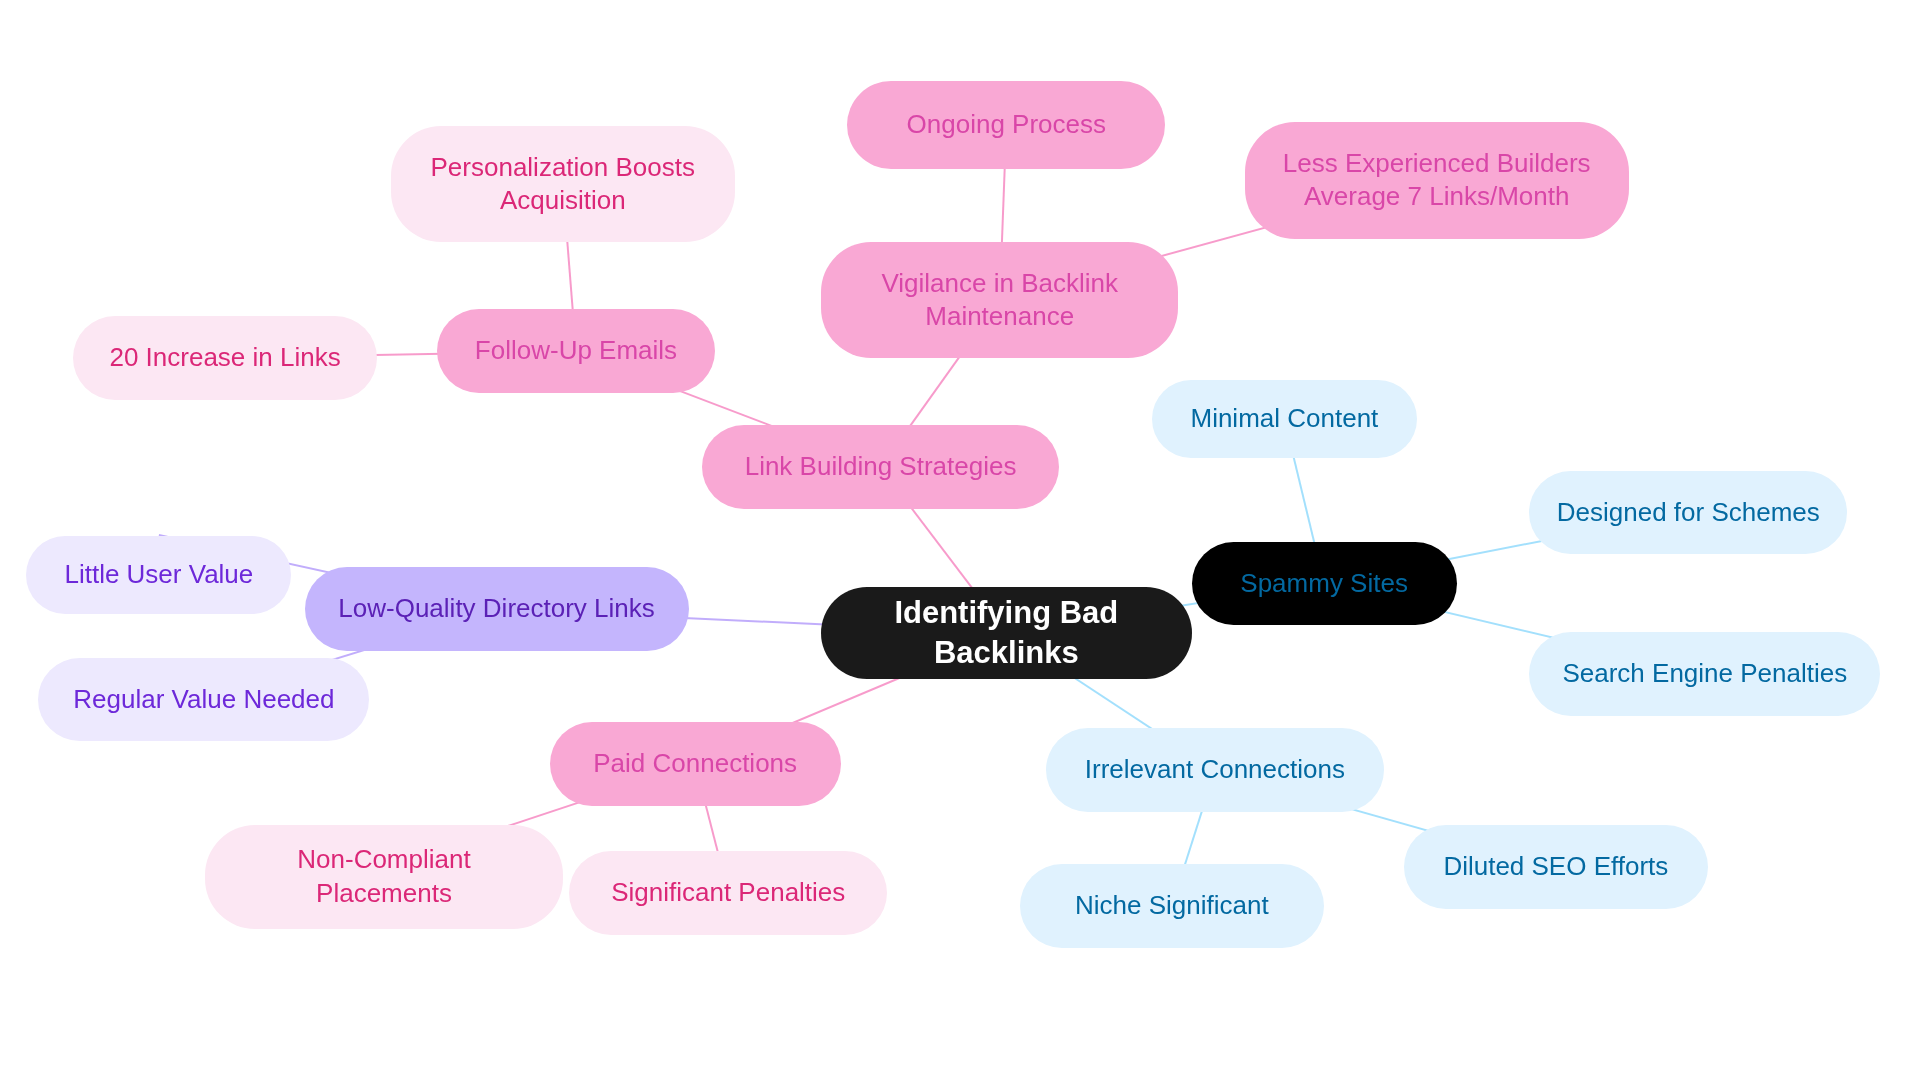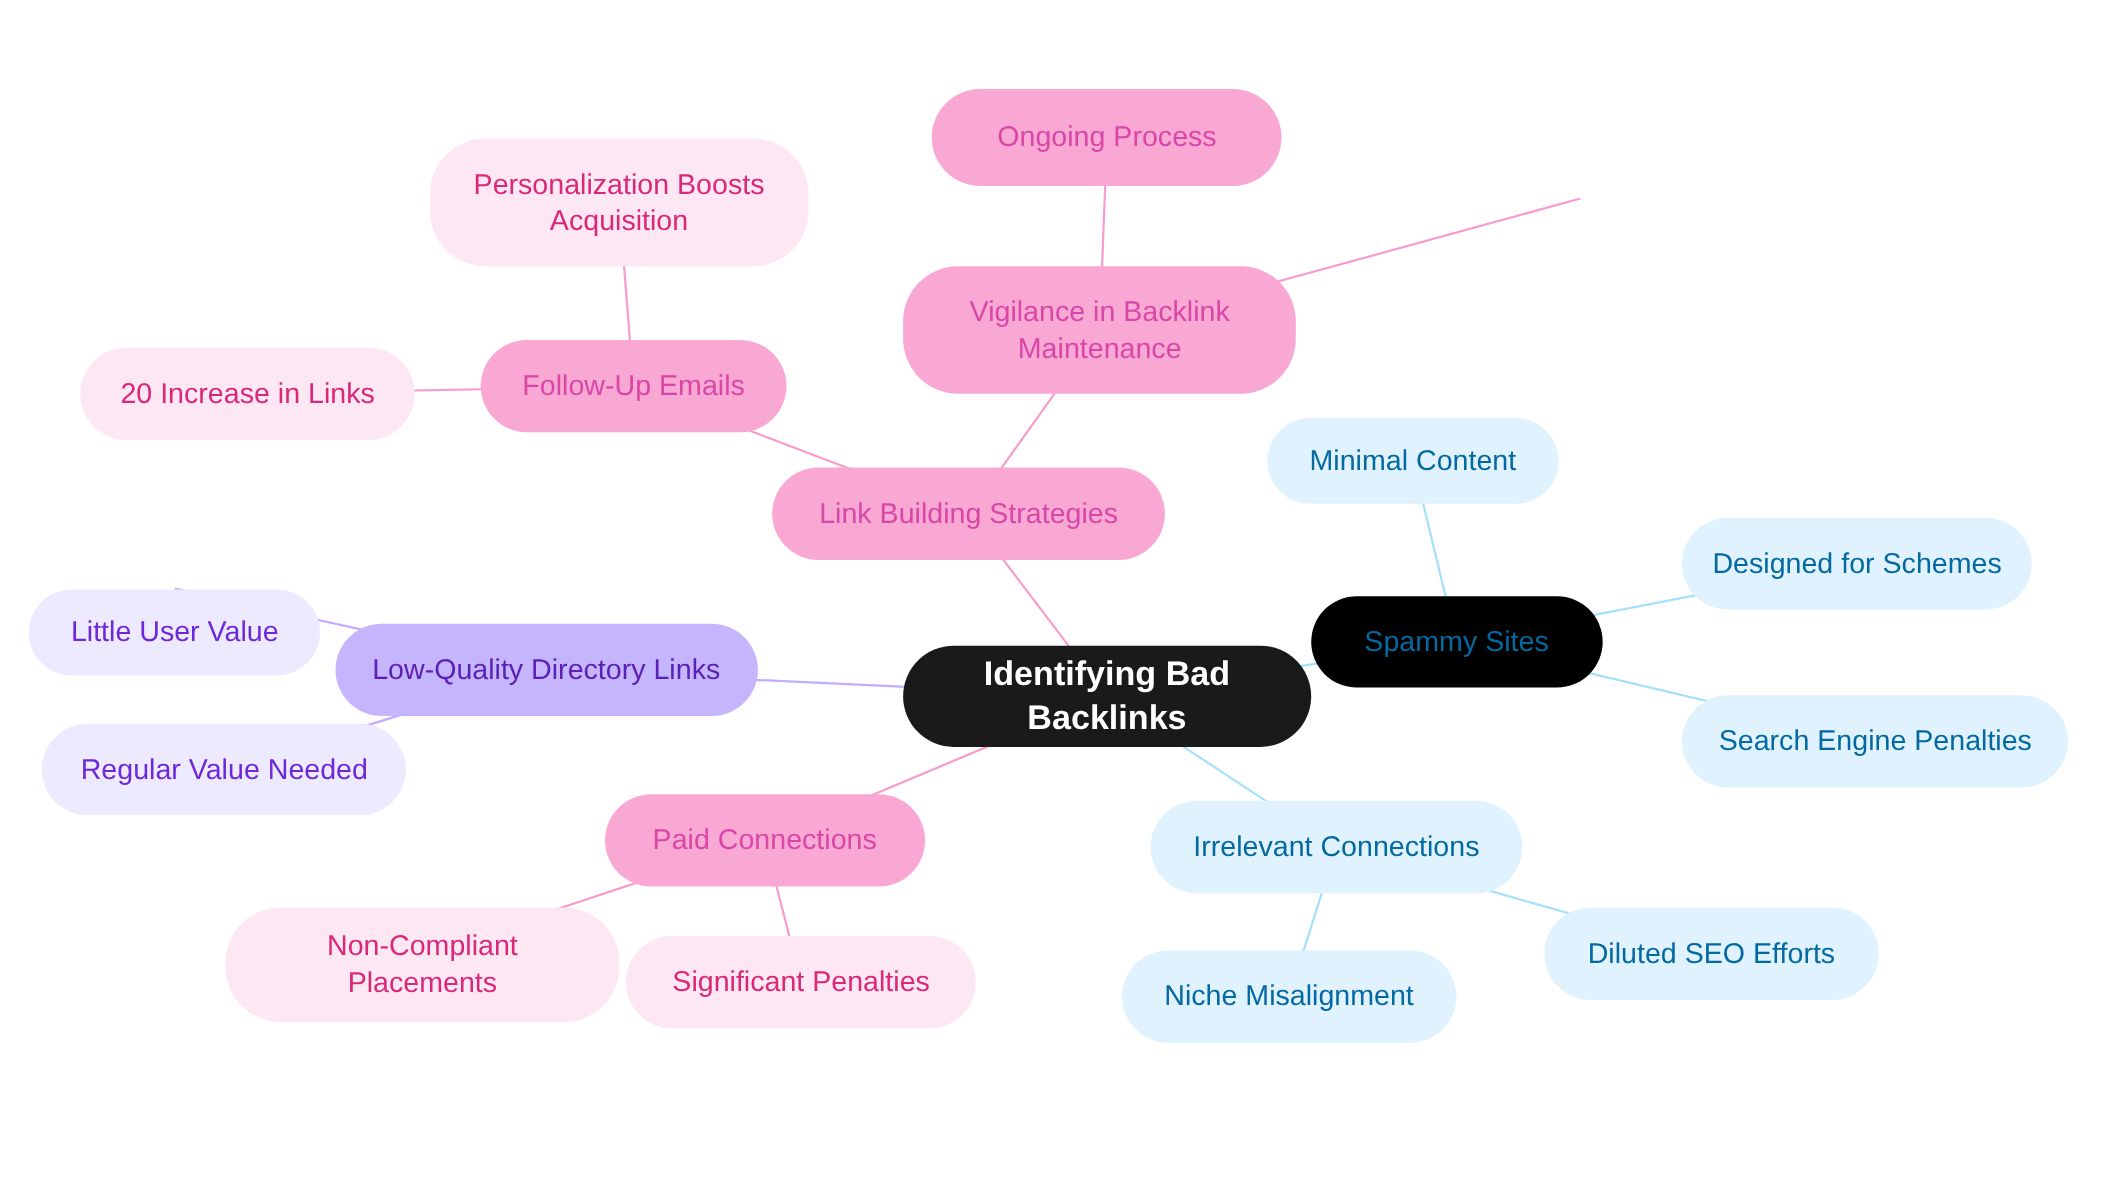--- a/index.html
+++ b/index.html
@@ -108,33 +108,35 @@
       <line x1="695.1724137931035" y1="763.9017857142858" x2="384" y2="867.0446428571429" stroke="#f472b6" stroke-width="2" opacity="0.7"></line>
       <line x1="695.1724137931035" y1="763.9017857142858" x2="728.2758620689655" y2="892.8303571428572" stroke="#f472b6" stroke-width="2" opacity="0.7"></line>
       <line x1="1324.1379310344828" y1="583.4017857142858" x2="1284.4137931034484" y2="419.01785714285717" stroke="#7dd3fc" stroke-width="2" opacity="0.7"></line>
       <line x1="1324.1379310344828" y1="583.4017857142858" x2="1688.2758620689656" y2="512.4910714285714" stroke="#7dd3fc" stroke-width="2" opacity="0.7"></line>
       <line x1="1324.1379310344828" y1="583.4017857142858" x2="1704.8275862068965" y2="673.6517857142858" stroke="#7dd3fc" stroke-width="2" opacity="0.7"></line>
       <line x1="1214.896551724138" y1="770.3482142857143" x2="1171.8620689655172" y2="905.7232142857143" stroke="#7dd3fc" stroke-width="2" opacity="0.7"></line>
       <line x1="1214.896551724138" y1="770.3482142857143" x2="1555.8620689655172" y2="867.0446428571429" stroke="#7dd3fc" stroke-width="2" opacity="0.7"></line>
     </svg>
 <div class="node node-center" style="left: 820.966px; top: 586.625px; width: 370.759px; height: 92.8286px; font-size: 31px;">Identifying Bad Backlinks</div>
     <div class="node node-pink" style="left: 847.448px; top: 81.225px; width: 317.793px; min-height: 87.6714px; font-size: 26px; padding: 18px 24px;">Ongoing Process</div>
+    <div class="node node-pink" style="left: 1244.69px; top: 122.482px; width: 384px; min-height: 116.036px; font-size: 26px; padding: 18px 24px;">Less Experienced Builders
+Average 7 Links/Month</div>
     <div class="node node-pink" style="left: 820.966px; top: 242.386px; width: 357.517px; min-height: 116.036px; font-size: 26px; padding: 18px 24px;">Vigilance in Backlink
 Maintenance</div>
     <div class="node node-pink-light" style="left: 390.621px; top: 126.35px; width: 344.276px; min-height: 116.036px; font-size: 26px; padding: 18px 24px;">Personalization Boosts
 Acquisition</div>
     <div class="node node-pink" style="left: 436.966px; top: 309.429px; width: 278.069px; min-height: 83.8036px; font-size: 26px; padding: 18px 24px;">Follow-Up Emails</div>
     <div class="node node-pink-light" style="left: 72.8276px; top: 315.875px; width: 304.552px; min-height: 83.8036px; font-size: 26px; padding: 18px 24px;">20 Increase in Links</div>
     <div class="node node-pink" style="left: 701.793px; top: 425.464px; width: 357.517px; min-height: 83.8036px; font-size: 26px; padding: 18px 24px;">Link Building Strategies</div>
     <div class="node node-lavender" style="left: 304.552px; top: 567.286px; width: 384px; min-height: 83.8036px; font-size: 26px; padding: 18px 24px;">Low-Quality Directory Links</div>
     <div class="node node-lavender-light" style="left: 26.4828px; top: 496.375px; width: 264.828px; min-height: 77.3571px; font-size: 26px; padding: 18px 24px; margin-top: 40px;">Little User Value</div>
     <div class="node node-lavender-light" style="left: 38.4px; top: 657.536px; width: 331.034px; min-height: 83.8036px; font-size: 26px; padding: 18px 24px;">Regular Value Needed</div>
     <div class="node node-pink" style="left: 549.517px; top: 722px; width: 291.31px; min-height: 83.8036px; font-size: 26px; padding: 18px 24px;">Paid Connections</div>
     <div class="node node-pink-light" style="left: 205.241px; top: 825.143px; width: 357.517px; min-height: 83.8036px; font-size: 26px; padding: 18px 24px;">Non-Compliant Placements</div>
     <div class="node node-pink-light" style="left: 569.379px; top: 850.929px; width: 317.793px; min-height: 83.8036px; font-size: 26px; padding: 18px 24px;">Significant Penalties</div>
     <div class="node node-blue" style="left: 1191.72px; top: 541.5px; width: 264.828px; min-height: 83.8036px; font-size: 26px; padding: 18px 24px;">Spammy Sites</div>
     <div class="node node-blue-light" style="left: 1152px; top: 380.339px; width: 264.828px; min-height: 77.3571px; font-size: 26px; padding: 18px 24px;">Minimal Content</div>
     <div class="node node-blue-light" style="left: 1529.38px; top: 470.589px; width: 317.793px; min-height: 83.8036px; font-size: 26px; padding: 18px 24px;">Designed for Schemes</div>
     <div class="node node-blue-light" style="left: 1529.38px; top: 631.75px; width: 350.897px; min-height: 83.8036px; font-size: 26px; padding: 18px 24px;">Search Engine Penalties</div>
     <div class="node node-blue-light" style="left: 1046.07px; top: 728.446px; width: 337.655px; min-height: 83.8036px; font-size: 26px; padding: 18px 24px;">Irrelevant Connections</div>
-    <div class="node node-blue-light" style="left: 1019.59px; top: 863.821px; width: 304.552px; min-height: 83.8036px; font-size: 26px; padding: 18px 24px;">Niche Misalignment</div>
+    <div class="node node-blue-light" style="left: 1019.59px; top: 863.821px; width: 304.552px; min-height: 83.8036px; font-size: 26px; padding: 18px 24px;">Niche Significant</div>
     <div class="node node-blue-light" style="left: 1403.59px; top: 825.143px; width: 304.552px; min-height: 83.8036px; font-size: 26px; padding: 18px 24px;">Diluted SEO Efforts</div>
   </div>
 
 </body></html>

